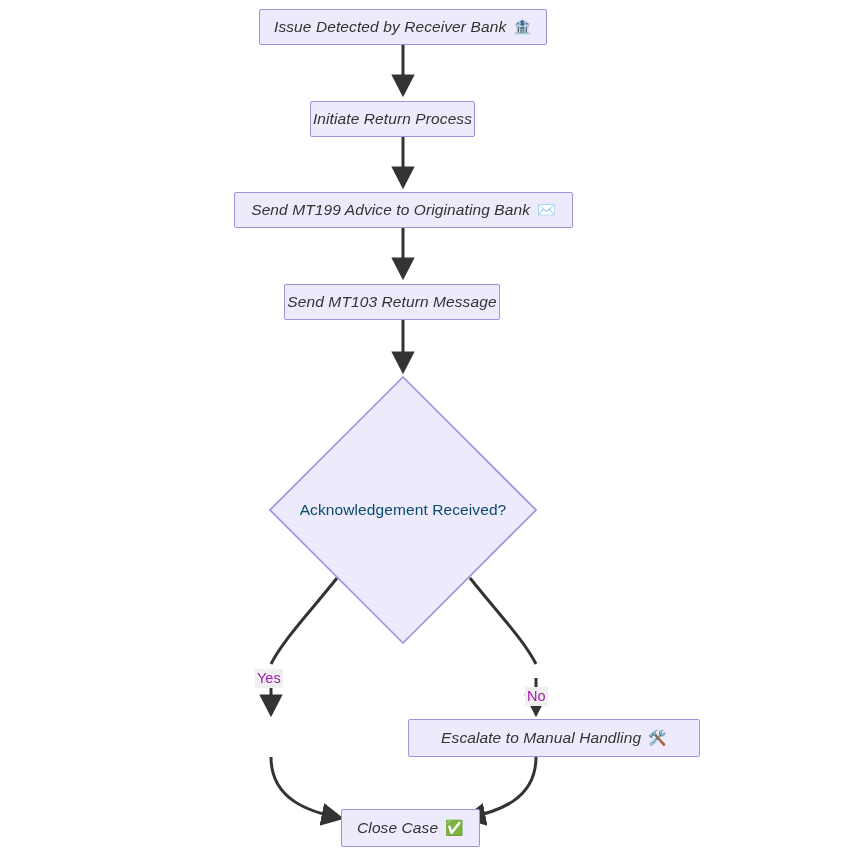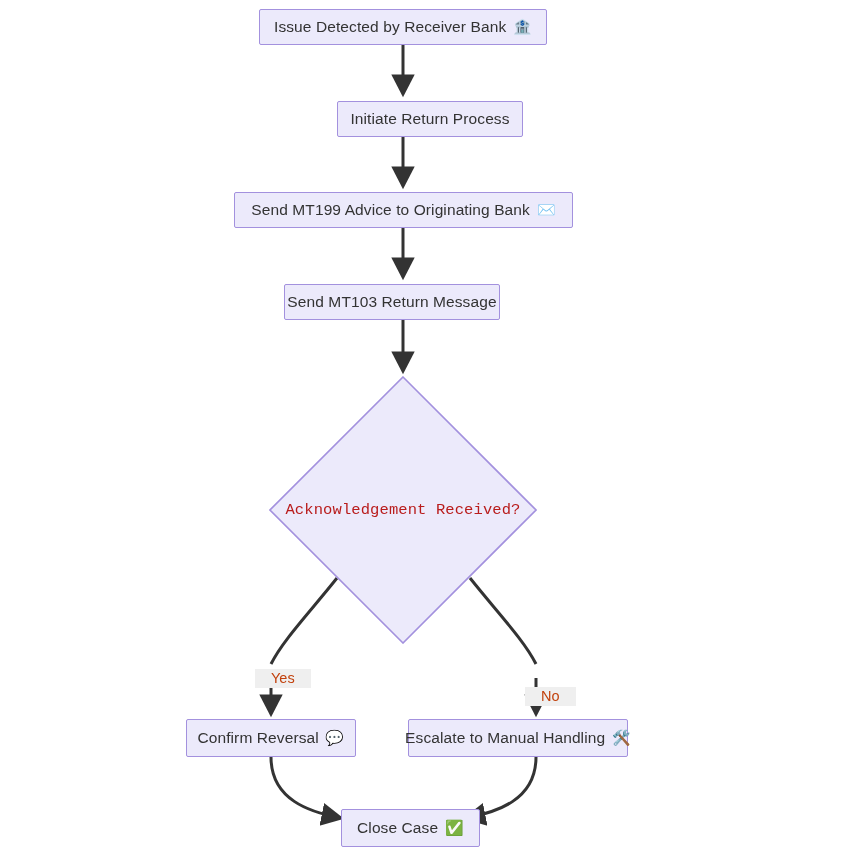--- a/index.html
+++ b/index.html
@@ -37,52 +37,52 @@
     font-size: 15.5px;
     line-height: 1;
     display: flex;
     align-items: center;
     justify-content: center;
     white-space: nowrap;
     letter-spacing: 0.1px;
   }
   .node-label {
     display: inline-block;
+    font-style: italic;
   }
   
   .decision {
     position: absolute;
     box-sizing: border-box;
   }
   .decision .diamond-shape {
     position: absolute;
     inset: 0;
   }
   .decision .decision-text {
     position: absolute;
     left: 0;
     right: 0;
     top: 0;
     bottom: 0;
     display: flex;
     align-items: center;
     justify-content: center;
-    color: #b91c1c;
+    color: #0c4a6e;
     font-size: 15.5px;
     white-space: nowrap;
     letter-spacing: 0.1px;
-    font-family: Liberation Mono, monospace;
   }
   .edge-label {
     position: absolute;
     background: #EFEFEF;
-    color: #c2410c;
+    color: #a21caf;
     font-size: 14.5px;
     line-height: 1.15;
-    padding: 1px 16px;
+    padding: 1px 2px;
     white-space: nowrap;
   }
   .emoji {
     font-family: "DejaVu Sans", sans-serif;
     font-size: 15px;
   }
 </style>
 </head>
 <body>
 
@@ -112,21 +112,21 @@
     <path d="M 271,757 C 271,800 310,812 340,818" fill="none" stroke="#333333" stroke-width="3" marker-end="url(#arrowhead)"></path>
 
     <path d="M 536,757 C 536,800 497,812 467,818" fill="none" stroke="#333333" stroke-width="3" marker-end="url(#arrowhead)"></path>
   </svg>
 
   <div class="node" style="left:259px; top:9px; width:288px; height:36px;">
     <span class="node-label">Issue Detected by Receiver Bank</span>
     <span class="emoji" style="margin-left:7px;">🏦</span>
   </div>
 
-  <div class="node" style="left:310px; top:101px; width:186px; height:36px;margin-left:27px;">
+  <div class="node" style="left:310px; top:101px; width:165px; height:36px;">
     <span class="node-label">Initiate Return Process</span>
   </div>
 
   <div class="node" style="left:234px; top:192px; width:339px; height:36px;text-align:center;">
     <span class="node-label">Send MT199 Advice to Originating Bank</span>
     <span class="emoji" style="margin-left:7px;">✉️</span>
   </div>
 
   <div class="node" style="left:284px; top:284px; width:216px; height:36px;">
     <span class="node-label">Send MT103 Return Message</span>
@@ -136,26 +136,22 @@
     <svg class="diamond-shape" viewBox="0 0 268 268" width="268" height="268" xmlns="http://www.w3.org/2000/svg">
       <polygon points="134,1 267,134 134,267 1,134" fill="#ECEAFB" stroke="#A391DE" stroke-width="1.6"></polygon>
     </svg>
     <div class="decision-text">Acknowledgement Received?</div>
   </div>
 
   <div class="edge-label" style="left:255px; top:669px;">Yes</div>
 
   <div class="edge-label" style="left:525px; top:687px;">No</div>
 
-  <div class="node" style="left:186px; top:719px; width:170px; height:38px;">
-    <span class="node-label">Confirm Reversal</span>
-    <span class="emoji" style="margin-left:7px;">💬</span>
-  </div>
 
-  <div class="node" style="left:408px; top:719px; width:220px; height:38px;">
+  <div class="node" style="left:408px; top:719px; width:292px; height:38px;">
     <span class="node-label">Escalate to Manual Handling</span>
     <span class="emoji" style="margin-left:7px;">🛠️</span>
   </div>
 
   <div class="node" style="left:341px; top:809px; width:139px; height:38px;">
     <span class="node-label">Close Case</span>
     <span class="emoji" style="margin-left:7px;">✅</span>
   </div>
 
 </div>

